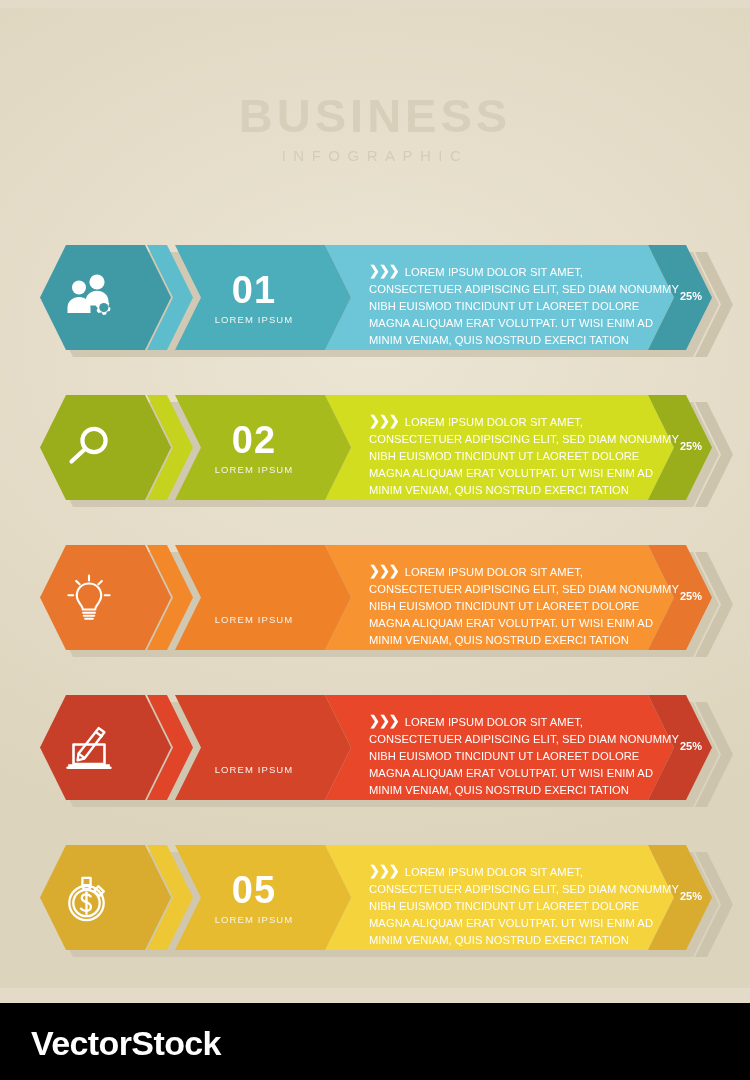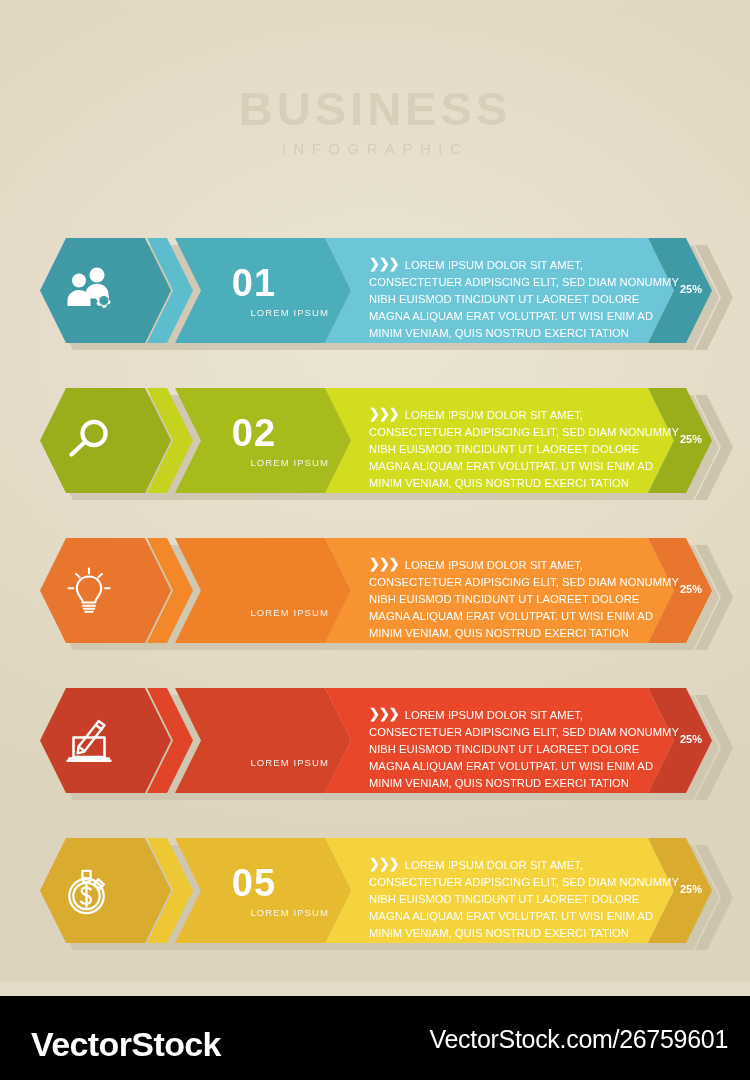--- a/index.html
+++ b/index.html
@@ -5,21 +5,21 @@
 <style>
   * { margin:0; padding:0; box-sizing:border-box; }
   html,body{ width:750px; height:1080px; }
   body{
     font-family:"Liberation Sans", sans-serif;
     background:#e3dbc7;
     position:relative;
     overflow:hidden;
   }
   #stage{
-    position:absolute; left:0; top:1px; width:750px; height:1068px;
+    position:absolute; left:0; top:8px; width:750px; height:1068px;
   }
   
   .bg{
     position:absolute; left:0; top:0; width:750px; height:980px;
     background:
       radial-gradient(ellipse 700px 520px at 50% 34%, #ece5d4 0%, #e5ddc9 48%, #ddd4bd 100%);
   }
   
   .title-wrap{
     position:absolute; left:0; top:84px; width:750px;
@@ -47,21 +47,21 @@
     width:150px; text-align:center;
     color:#ffffff;
     font-weight:bold;
     font-size:38px;
     letter-spacing:1px;
     line-height:1;
     font-family:"Liberation Sans", sans-serif;
   }
   .numsub{
     position:absolute;
-    width:150px; text-align:right;
+    width:150px; text-align:center;
     color:#f4f4f0;
     font-size:9.5px;
     letter-spacing:1.1px;
     font-family:"Liberation Sans", sans-serif;
   }
   .bodytext{
     position:absolute;
     width:310px;
     color:#ffffff;
     font-size:11.2px;
@@ -89,21 +89,20 @@
   
   .footer{
     position:absolute; left:0; top:995px; width:750px; height:85px;
     background:#000000;
   }
   .vs-logo{
     position:absolute; left:31px; top:1016px;
     color:#ffffff; font-size:34px; font-weight:bold;
     letter-spacing:-0.6px;
     font-family:"Liberation Sans", sans-serif;
-    margin-top:8px;
   }
   .vs-url{
     position:absolute; right:22px; top:1024px;
     color:#ffffff; font-size:25px;
     letter-spacing:-0.3px;
     font-family:"Liberation Sans", sans-serif;
   }
 </style>
 </head>
 <body style="background: rgb(227, 219, 199);">
@@ -310,15 +309,14 @@
     <span class="bodytext" style="left:369px; top:19px;">
       <span class="arrows">❯❯❯</span><span class="bodycopy">LOREM IPSUM DOLOR SIT AMET, CONSECTETUER ADIPISCING ELIT, SED DIAM NONUMMY NIBH EUISMOD TINCIDUNT UT LAOREET DOLORE MAGNA ALIQUAM ERAT VOLUTPAT. UT WISI ENIM AD MINIM VENIAM, QUIS NOSTRUD EXERCI TATION</span>
     </span>
 
     <span class="pct" style="left:656px; top:46.5px;">25%</span>
   </div>
     </div>
 
   <div class="footer" style="background: rgb(0, 0, 0);"></div>
   <div class="vs-logo">VectorStock</div>
-  <div class="vs-url">VectorStock.com/26759601</div>
 
 </div>
 
 </body></html>

